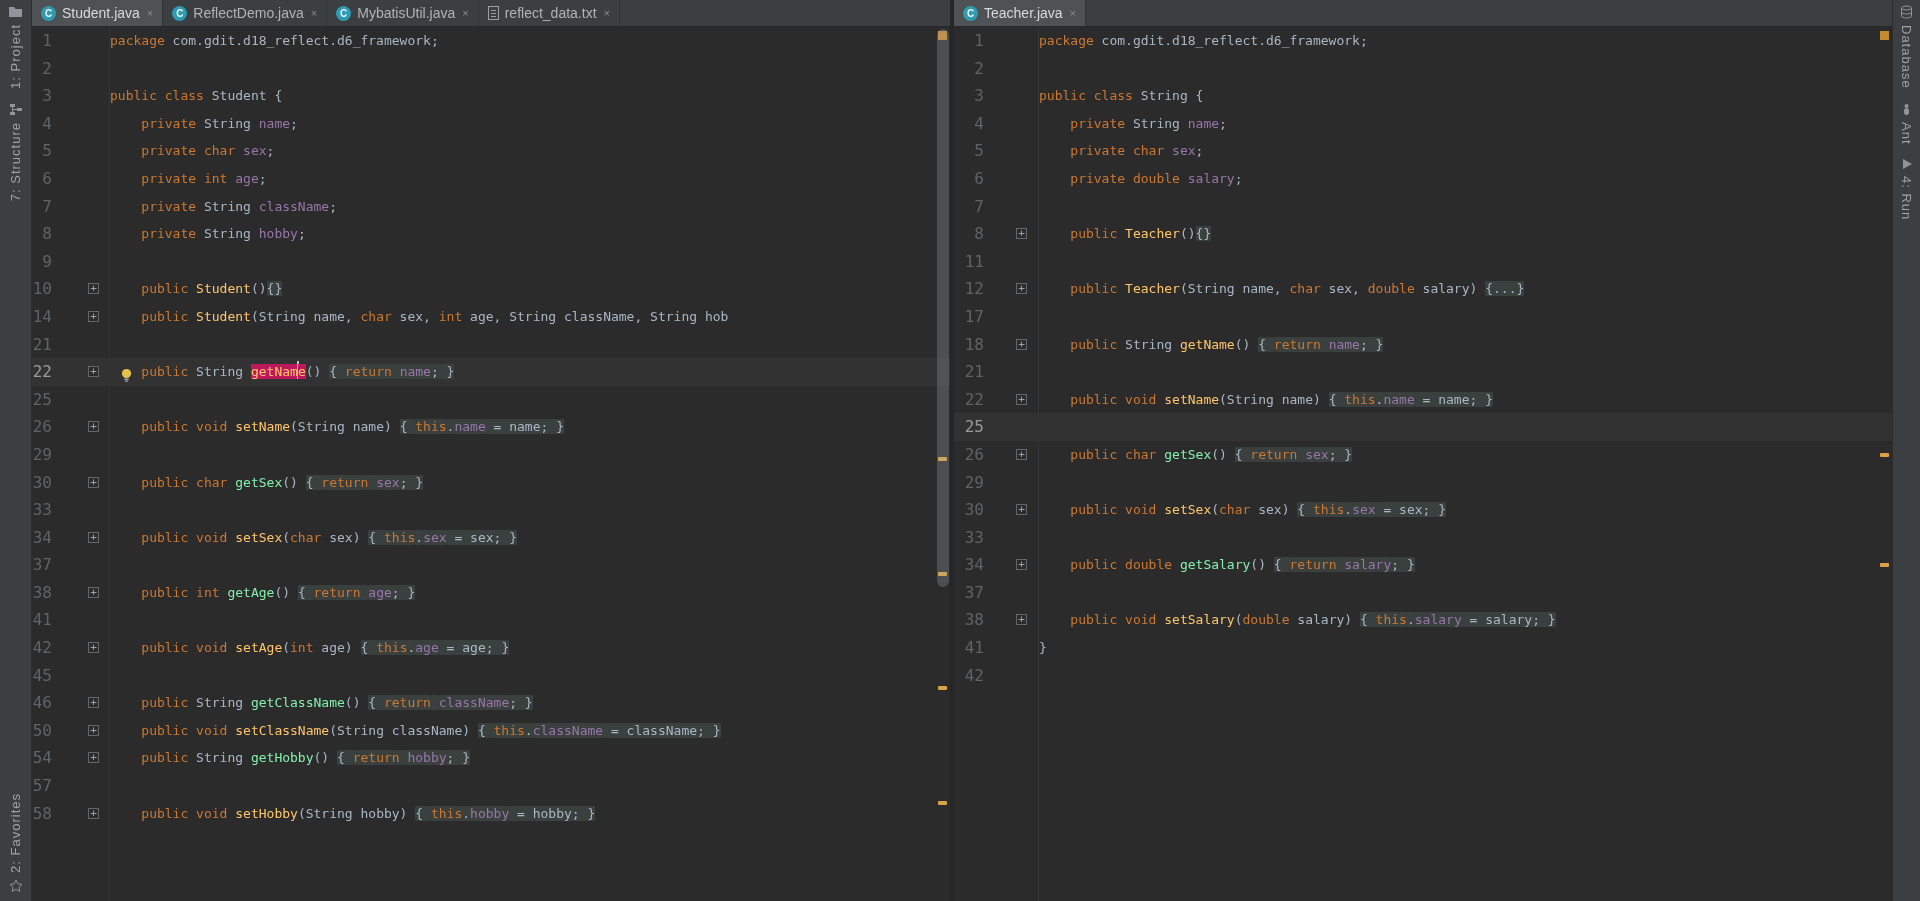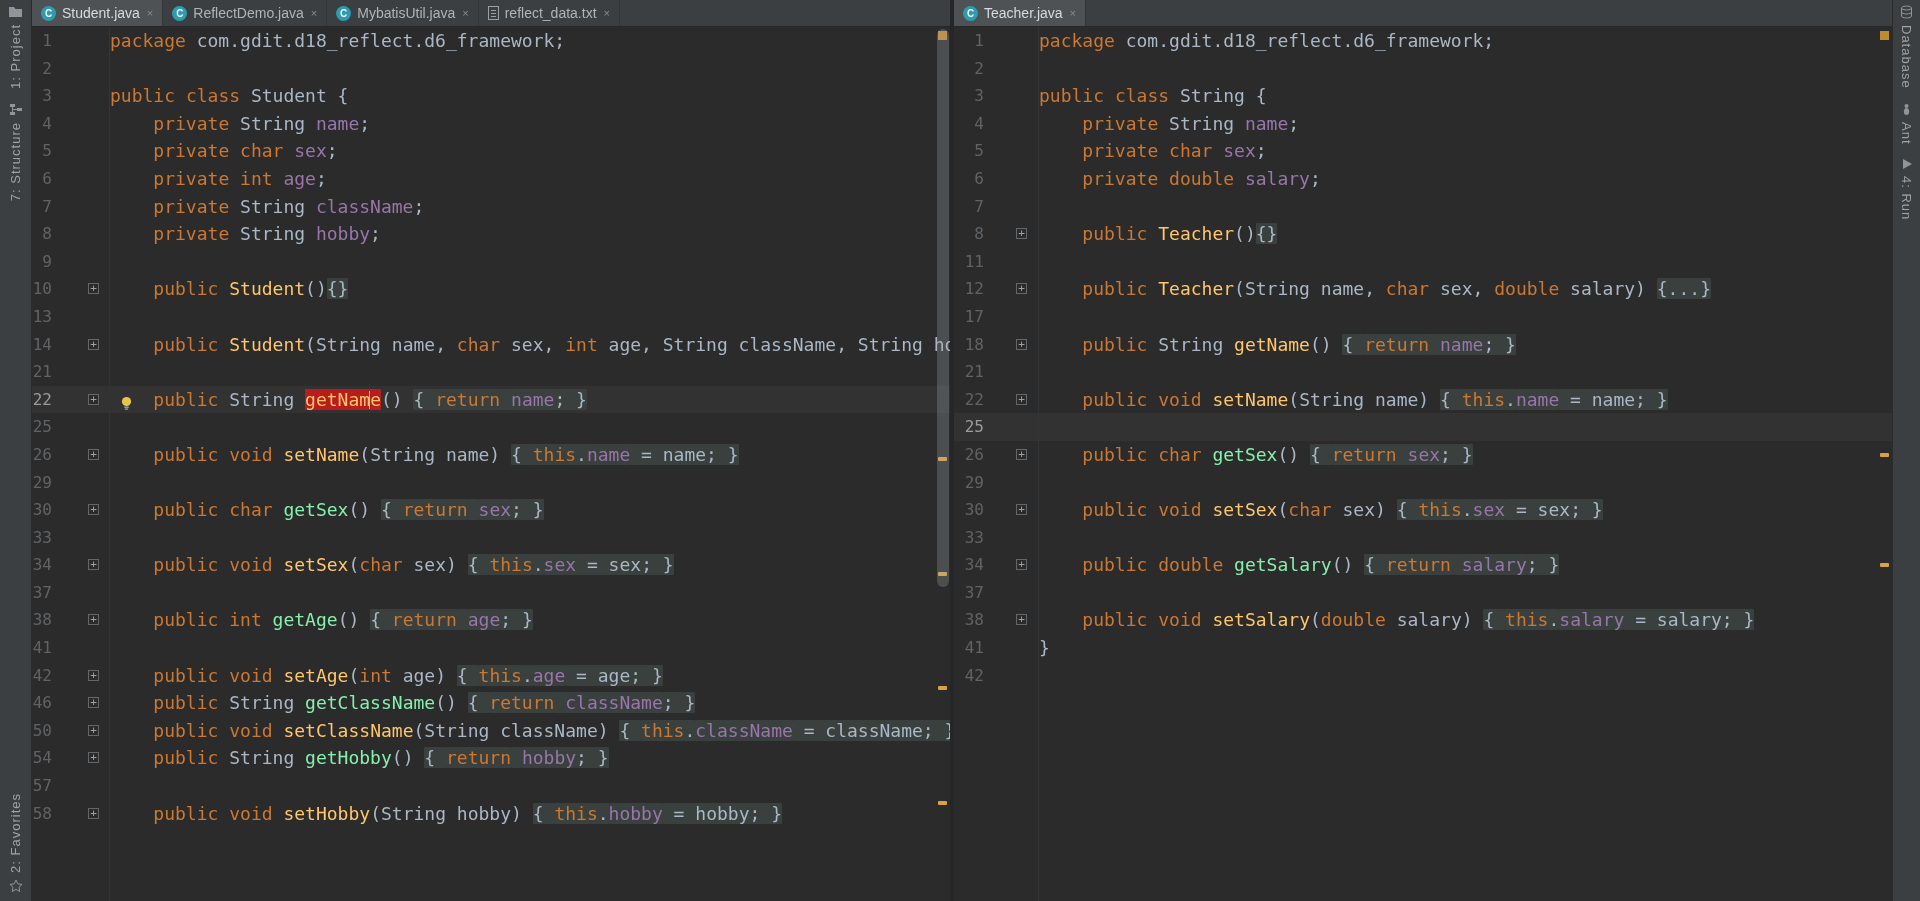--- a/index.html
+++ b/index.html
@@ -33,28 +33,28 @@
 .editor::after{content:"";position:absolute;top:0;bottom:0;width:1px;background:#323537;left:77px}
 .ed-right.editor::after{left:84px}
 .row{position:relative;height:27.6px;line-height:27.6px;white-space:pre}
 .row.cur{background:#323232}
 .ln{position:absolute;left:0;top:0;width:20px;text-align:right;color:#606366;font-size:16px}
 .ed-right .ln{width:30px}
 .row.cur .ln{color:#9b9b9b}
 .foldbox{position:absolute;left:56px;top:8px;width:11px;height:11px;border:1px solid #64676a;color:#9da2a6;font-size:11px;line-height:9px;text-align:center;background:#2b2b2b}
 .ed-right .foldbox{left:62px}
 .bulb{position:absolute;left:88px;top:6px;width:13px;height:15px}
-.code{display:block;margin-left:78px;font-size:18px;color:#a9b7c6;overflow:hidden;height:100%}
+.code{display:block;margin-left:78px;font-size:13px;color:#a9b7c6;overflow:hidden;height:100%}
 .ed-right .code{margin-left:85px}
 .tok.k{color:#cc7832}
 .tok.f{color:#9876aa}
 .tok.m{color:#ffc66b}
 .tok.u{color:#86efac}
 .tok.fd{background:#3a403e;border-radius:1px}
-.tok.sel{background:#b91c1c}
+.tok.sel{background:#be185d}
 .tok.caret{display:inline-block;width:2px;height:18px;background:#c4c4c4;vertical-align:-3px;margin:0 -1px}
 
 .stripe{position:absolute;right:0;top:0;bottom:0;width:14px}
 .mark{position:absolute;left:2px;width:9px;height:4px;background:#d9a343;border-radius:1px}
 .indicator{position:absolute;left:2px;top:4px;width:9px;height:9px;background:#c08a2e}
 .thumb{position:absolute;left:1px;width:12px;background:rgba(169,175,177,0.27);border-radius:6px}
 </style>
 </head>
 <body>
 
@@ -117,38 +117,38 @@
           <div class="row"><span class="ln">1</span><span class="code"><span class="tok k">package</span><span class="tok p"> com.gdit.d18_reflect.d6_framework;</span></span></div>
           <div class="row"><span class="ln">2</span><span class="code"></span></div>
           <div class="row"><span class="ln">3</span><span class="code"><span class="tok k">public</span><span class="tok p"> </span><span class="tok k">class</span><span class="tok p"> Student {</span></span></div>
           <div class="row"><span class="ln">4</span><span class="code"><span class="tok p">    </span><span class="tok k">private</span><span class="tok p"> String </span><span class="tok f">name</span><span class="tok p">;</span></span></div>
           <div class="row"><span class="ln">5</span><span class="code"><span class="tok p">    </span><span class="tok k">private</span><span class="tok p"> </span><span class="tok k">char</span><span class="tok p"> </span><span class="tok f">sex</span><span class="tok p">;</span></span></div>
           <div class="row"><span class="ln">6</span><span class="code"><span class="tok p">    </span><span class="tok k">private</span><span class="tok p"> </span><span class="tok k">int</span><span class="tok p"> </span><span class="tok f">age</span><span class="tok p">;</span></span></div>
           <div class="row"><span class="ln">7</span><span class="code"><span class="tok p">    </span><span class="tok k">private</span><span class="tok p"> String </span><span class="tok f">className</span><span class="tok p">;</span></span></div>
           <div class="row"><span class="ln">8</span><span class="code"><span class="tok p">    </span><span class="tok k">private</span><span class="tok p"> String </span><span class="tok f">hobby</span><span class="tok p">;</span></span></div>
           <div class="row"><span class="ln">9</span><span class="code"></span></div>
           <div class="row"><span class="ln">10</span><span class="foldbox">+</span><span class="code"><span class="tok p">    </span><span class="tok k">public</span><span class="tok p"> </span><span class="tok m">Student</span><span class="tok p">()</span><span class="tok p fd">{}</span></span></div>
-          <div class="row"><span class="ln">13</span><span class="code"></span></div>
           <div class="row"><span class="ln">14</span><span class="foldbox">+</span><span class="code"><span class="tok p">    </span><span class="tok k">public</span><span class="tok p"> </span><span class="tok m">Student</span><span class="tok p">(String name, </span><span class="tok k">char</span><span class="tok p"> sex, </span><span class="tok k">int</span><span class="tok p"> age, String className, String hob</span></span></div>
           <div class="row"><span class="ln">21</span><span class="code"></span></div>
           <div class="row cur"><span class="ln">22</span><span class="foldbox">+</span><span class="bulb"><svg width="13" height="15" viewBox="0 0 13 15">
                 <circle cx="6.5" cy="5.5" r="4.6" fill="#e8c34c"></circle>
                 <rect x="4.3" y="10.4" width="4.4" height="1.6" fill="#95989b"></rect>
                 <rect x="4.9" y="12.4" width="3.2" height="1.4" fill="#95989b"></rect>
               </svg></span><span class="code"><span class="tok p">    </span><span class="tok k">public</span><span class="tok p"> String </span><span class="tok m sel">getNam</span><span class="tok caret"></span><span class="tok m sel">e</span><span class="tok p">() </span><span class="tok p fd">{ </span><span class="tok k fd">return</span><span class="tok p fd"> </span><span class="tok f fd">name</span><span class="tok p fd">; }</span></span></div>
           <div class="row"><span class="ln">25</span><span class="code"></span></div>
           <div class="row"><span class="ln">26</span><span class="foldbox">+</span><span class="code"><span class="tok p">    </span><span class="tok k">public</span><span class="tok p"> </span><span class="tok k">void</span><span class="tok p"> </span><span class="tok m">setName</span><span class="tok p">(String name) </span><span class="tok p fd">{ </span><span class="tok k fd">this</span><span class="tok p fd">.</span><span class="tok f fd">name</span><span class="tok p fd"> = name; }</span></span></div>
           <div class="row"><span class="ln">29</span><span class="code"></span></div>
           <div class="row"><span class="ln">30</span><span class="foldbox">+</span><span class="code"><span class="tok p">    </span><span class="tok k">public</span><span class="tok p"> </span><span class="tok k">char</span><span class="tok p"> </span><span class="tok u">getSex</span><span class="tok p">() </span><span class="tok p fd">{ </span><span class="tok k fd">return</span><span class="tok p fd"> </span><span class="tok f fd">sex</span><span class="tok p fd">; }</span></span></div>
           <div class="row"><span class="ln">33</span><span class="code"></span></div>
           <div class="row"><span class="ln">34</span><span class="foldbox">+</span><span class="code"><span class="tok p">    </span><span class="tok k">public</span><span class="tok p"> </span><span class="tok k">void</span><span class="tok p"> </span><span class="tok m">setSex</span><span class="tok p">(</span><span class="tok k">char</span><span class="tok p"> sex) </span><span class="tok p fd">{ </span><span class="tok k fd">this</span><span class="tok p fd">.</span><span class="tok f fd">sex</span><span class="tok p fd"> = sex; }</span></span></div>
           <div class="row"><span class="ln">37</span><span class="code"></span></div>
           <div class="row"><span class="ln">38</span><span class="foldbox">+</span><span class="code"><span class="tok p">    </span><span class="tok k">public</span><span class="tok p"> </span><span class="tok k">int</span><span class="tok p"> </span><span class="tok u">getAge</span><span class="tok p">() </span><span class="tok p fd">{ </span><span class="tok k fd">return</span><span class="tok p fd"> </span><span class="tok f fd">age</span><span class="tok p fd">; }</span></span></div>
           <div class="row"><span class="ln">41</span><span class="code"></span></div>
           <div class="row"><span class="ln">42</span><span class="foldbox">+</span><span class="code"><span class="tok p">    </span><span class="tok k">public</span><span class="tok p"> </span><span class="tok k">void</span><span class="tok p"> </span><span class="tok m">setAge</span><span class="tok p">(</span><span class="tok k">int</span><span class="tok p"> age) </span><span class="tok p fd">{ </span><span class="tok k fd">this</span><span class="tok p fd">.</span><span class="tok f fd">age</span><span class="tok p fd"> = age; }</span></span></div>
+          <div class="row"><span class="ln">45</span><span class="code"></span></div>
           <div class="row"><span class="ln">46</span><span class="foldbox">+</span><span class="code"><span class="tok p">    </span><span class="tok k">public</span><span class="tok p"> String </span><span class="tok u">getClassName</span><span class="tok p">() </span><span class="tok p fd">{ </span><span class="tok k fd">return</span><span class="tok p fd"> </span><span class="tok f fd">className</span><span class="tok p fd">; }</span></span></div>
           <div class="row"><span class="ln">50</span><span class="foldbox">+</span><span class="code"><span class="tok p">    </span><span class="tok k">public</span><span class="tok p"> </span><span class="tok k">void</span><span class="tok p"> </span><span class="tok m">setClassName</span><span class="tok p">(String className) </span><span class="tok p fd">{ </span><span class="tok k fd">this</span><span class="tok p fd">.</span><span class="tok f fd">className</span><span class="tok p fd"> = className; }</span></span></div>
           <div class="row"><span class="ln">54</span><span class="foldbox">+</span><span class="code"><span class="tok p">    </span><span class="tok k">public</span><span class="tok p"> String </span><span class="tok u">getHobby</span><span class="tok p">() </span><span class="tok p fd">{ </span><span class="tok k fd">return</span><span class="tok p fd"> </span><span class="tok f fd">hobby</span><span class="tok p fd">; }</span></span></div>
           <div class="row"><span class="ln">57</span><span class="code"></span></div>
           <div class="row"><span class="ln">58</span><span class="foldbox">+</span><span class="code"><span class="tok p">    </span><span class="tok k">public</span><span class="tok p"> </span><span class="tok k">void</span><span class="tok p"> </span><span class="tok m">setHobby</span><span class="tok p">(String hobby) </span><span class="tok p fd">{ </span><span class="tok k fd">this</span><span class="tok p fd">.</span><span class="tok f fd">hobby</span><span class="tok p fd"> = hobby; }</span></span></div>
         </div>
       <div class="stripe" id="stripe-left">
           <div class="indicator"></div>
           <div class="mark" style="top: 430px;"></div>
           <div class="mark" style="top: 545px;"></div>

